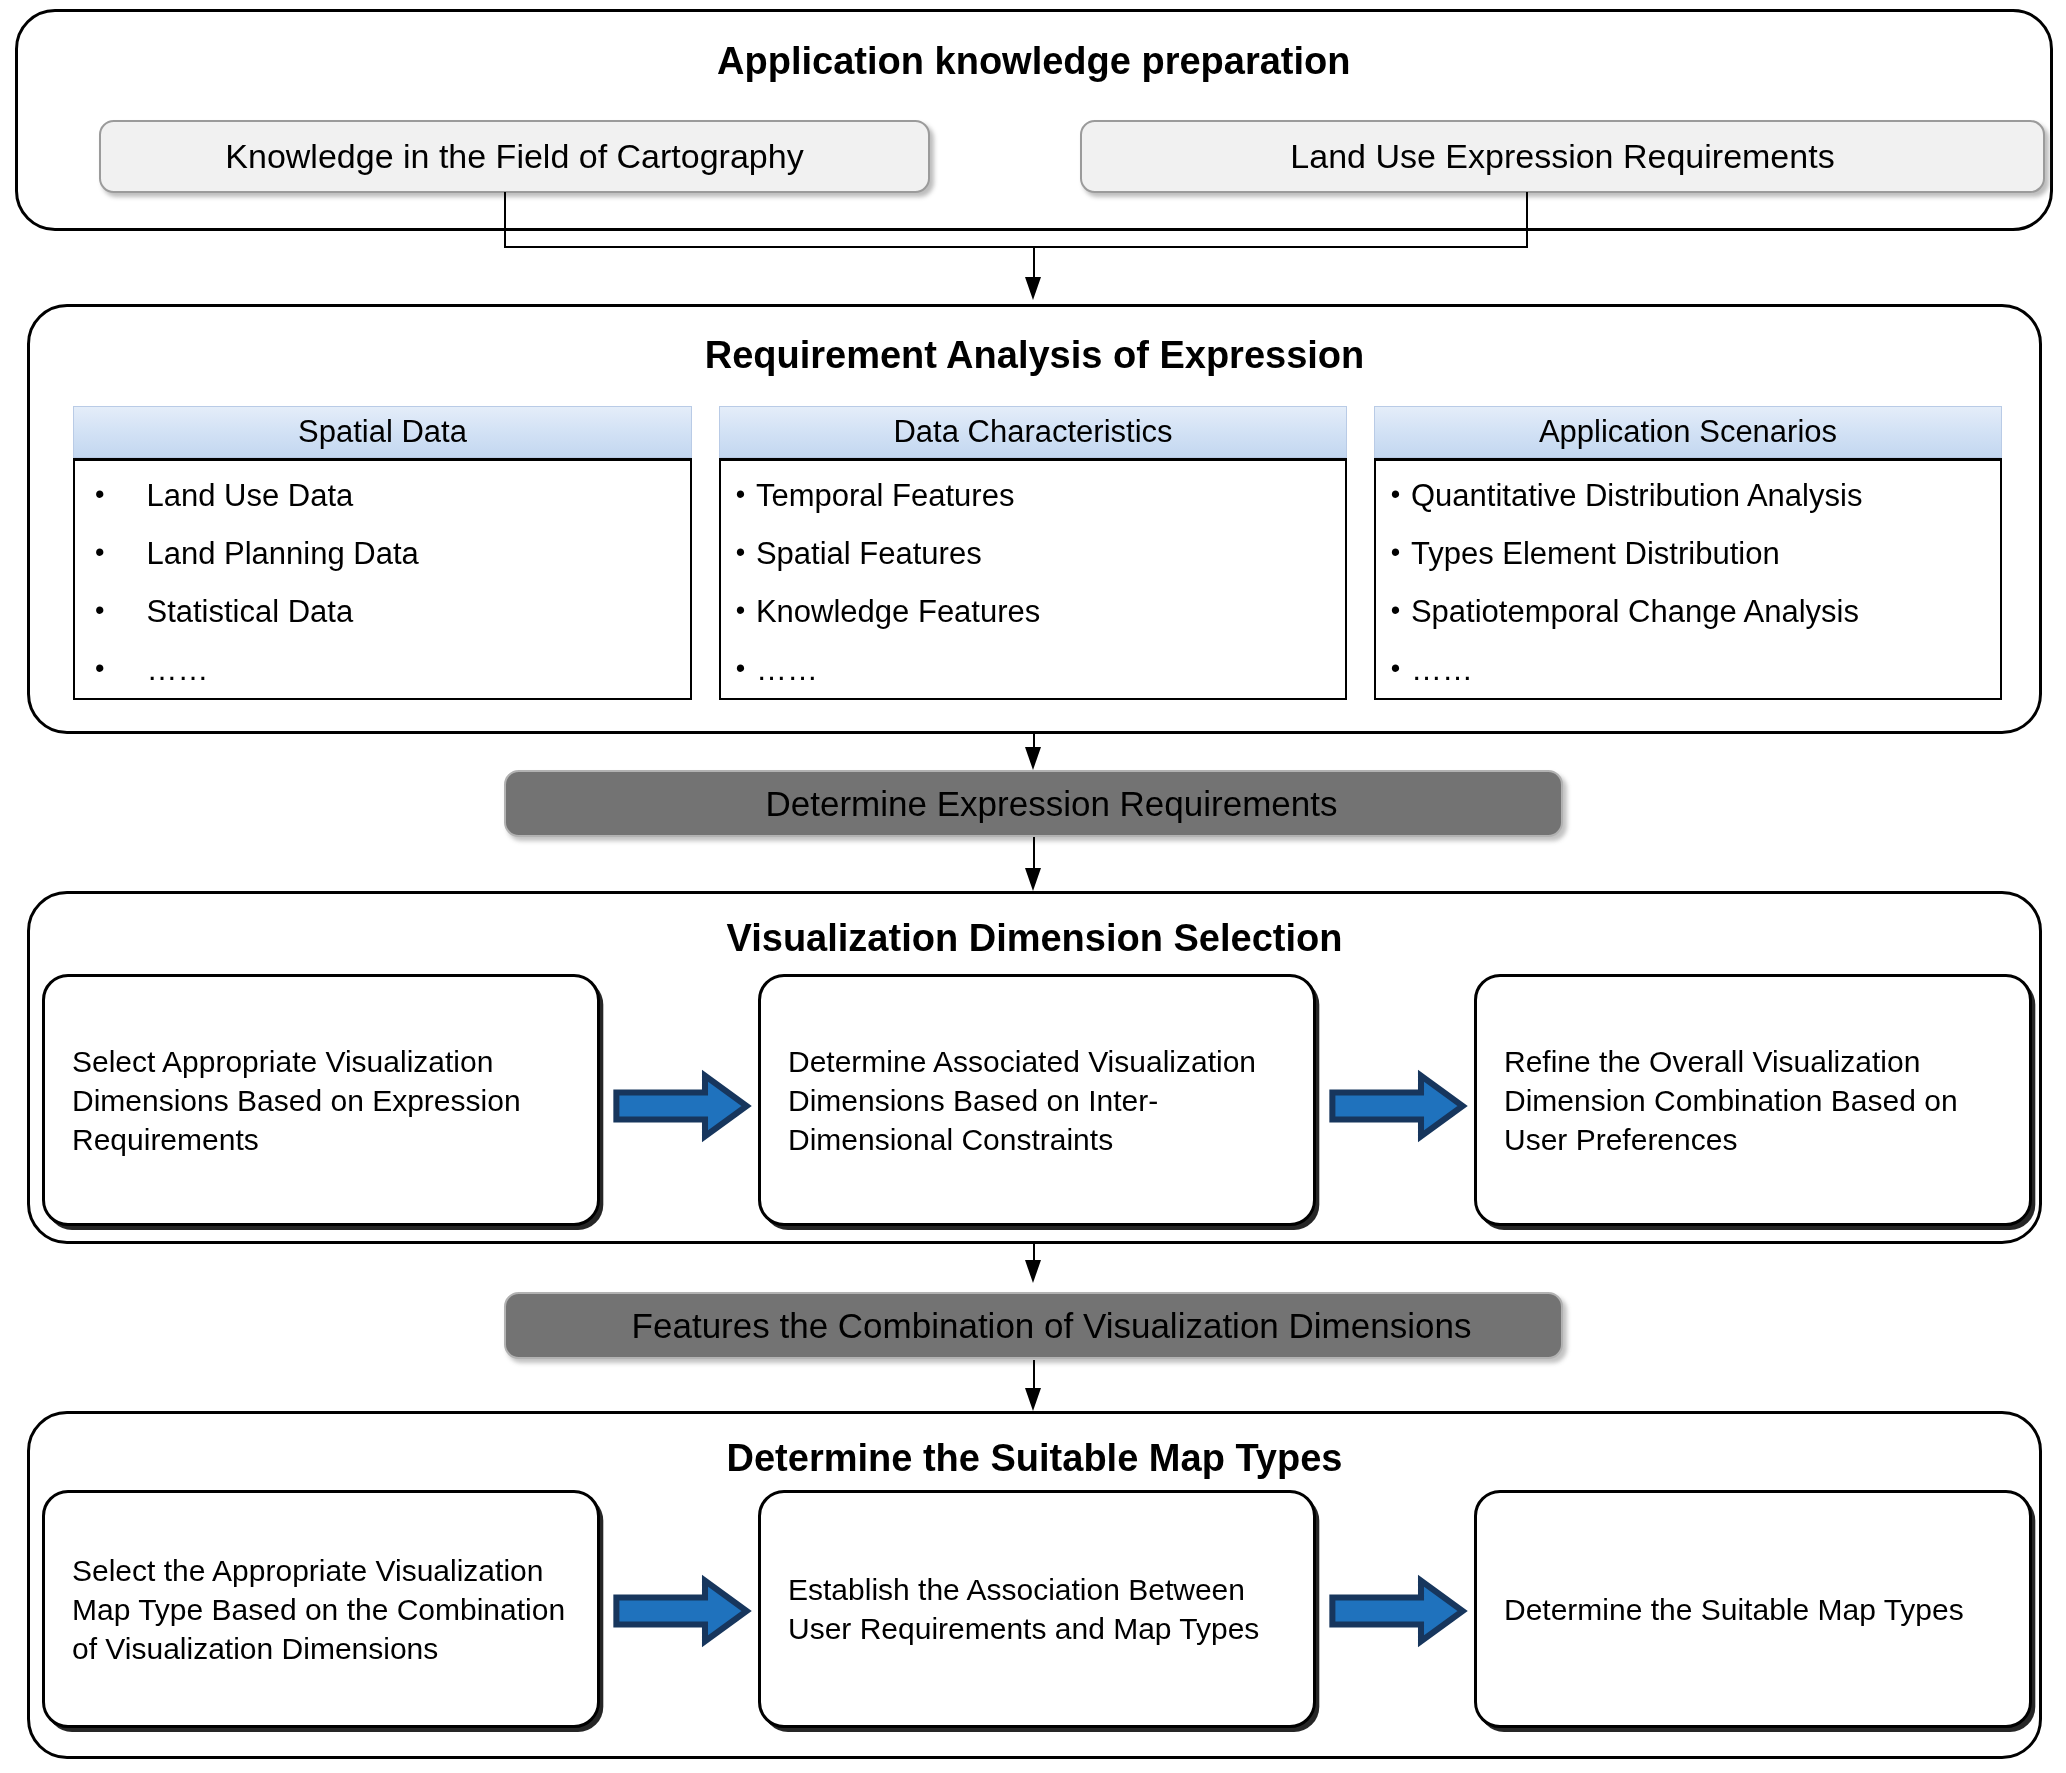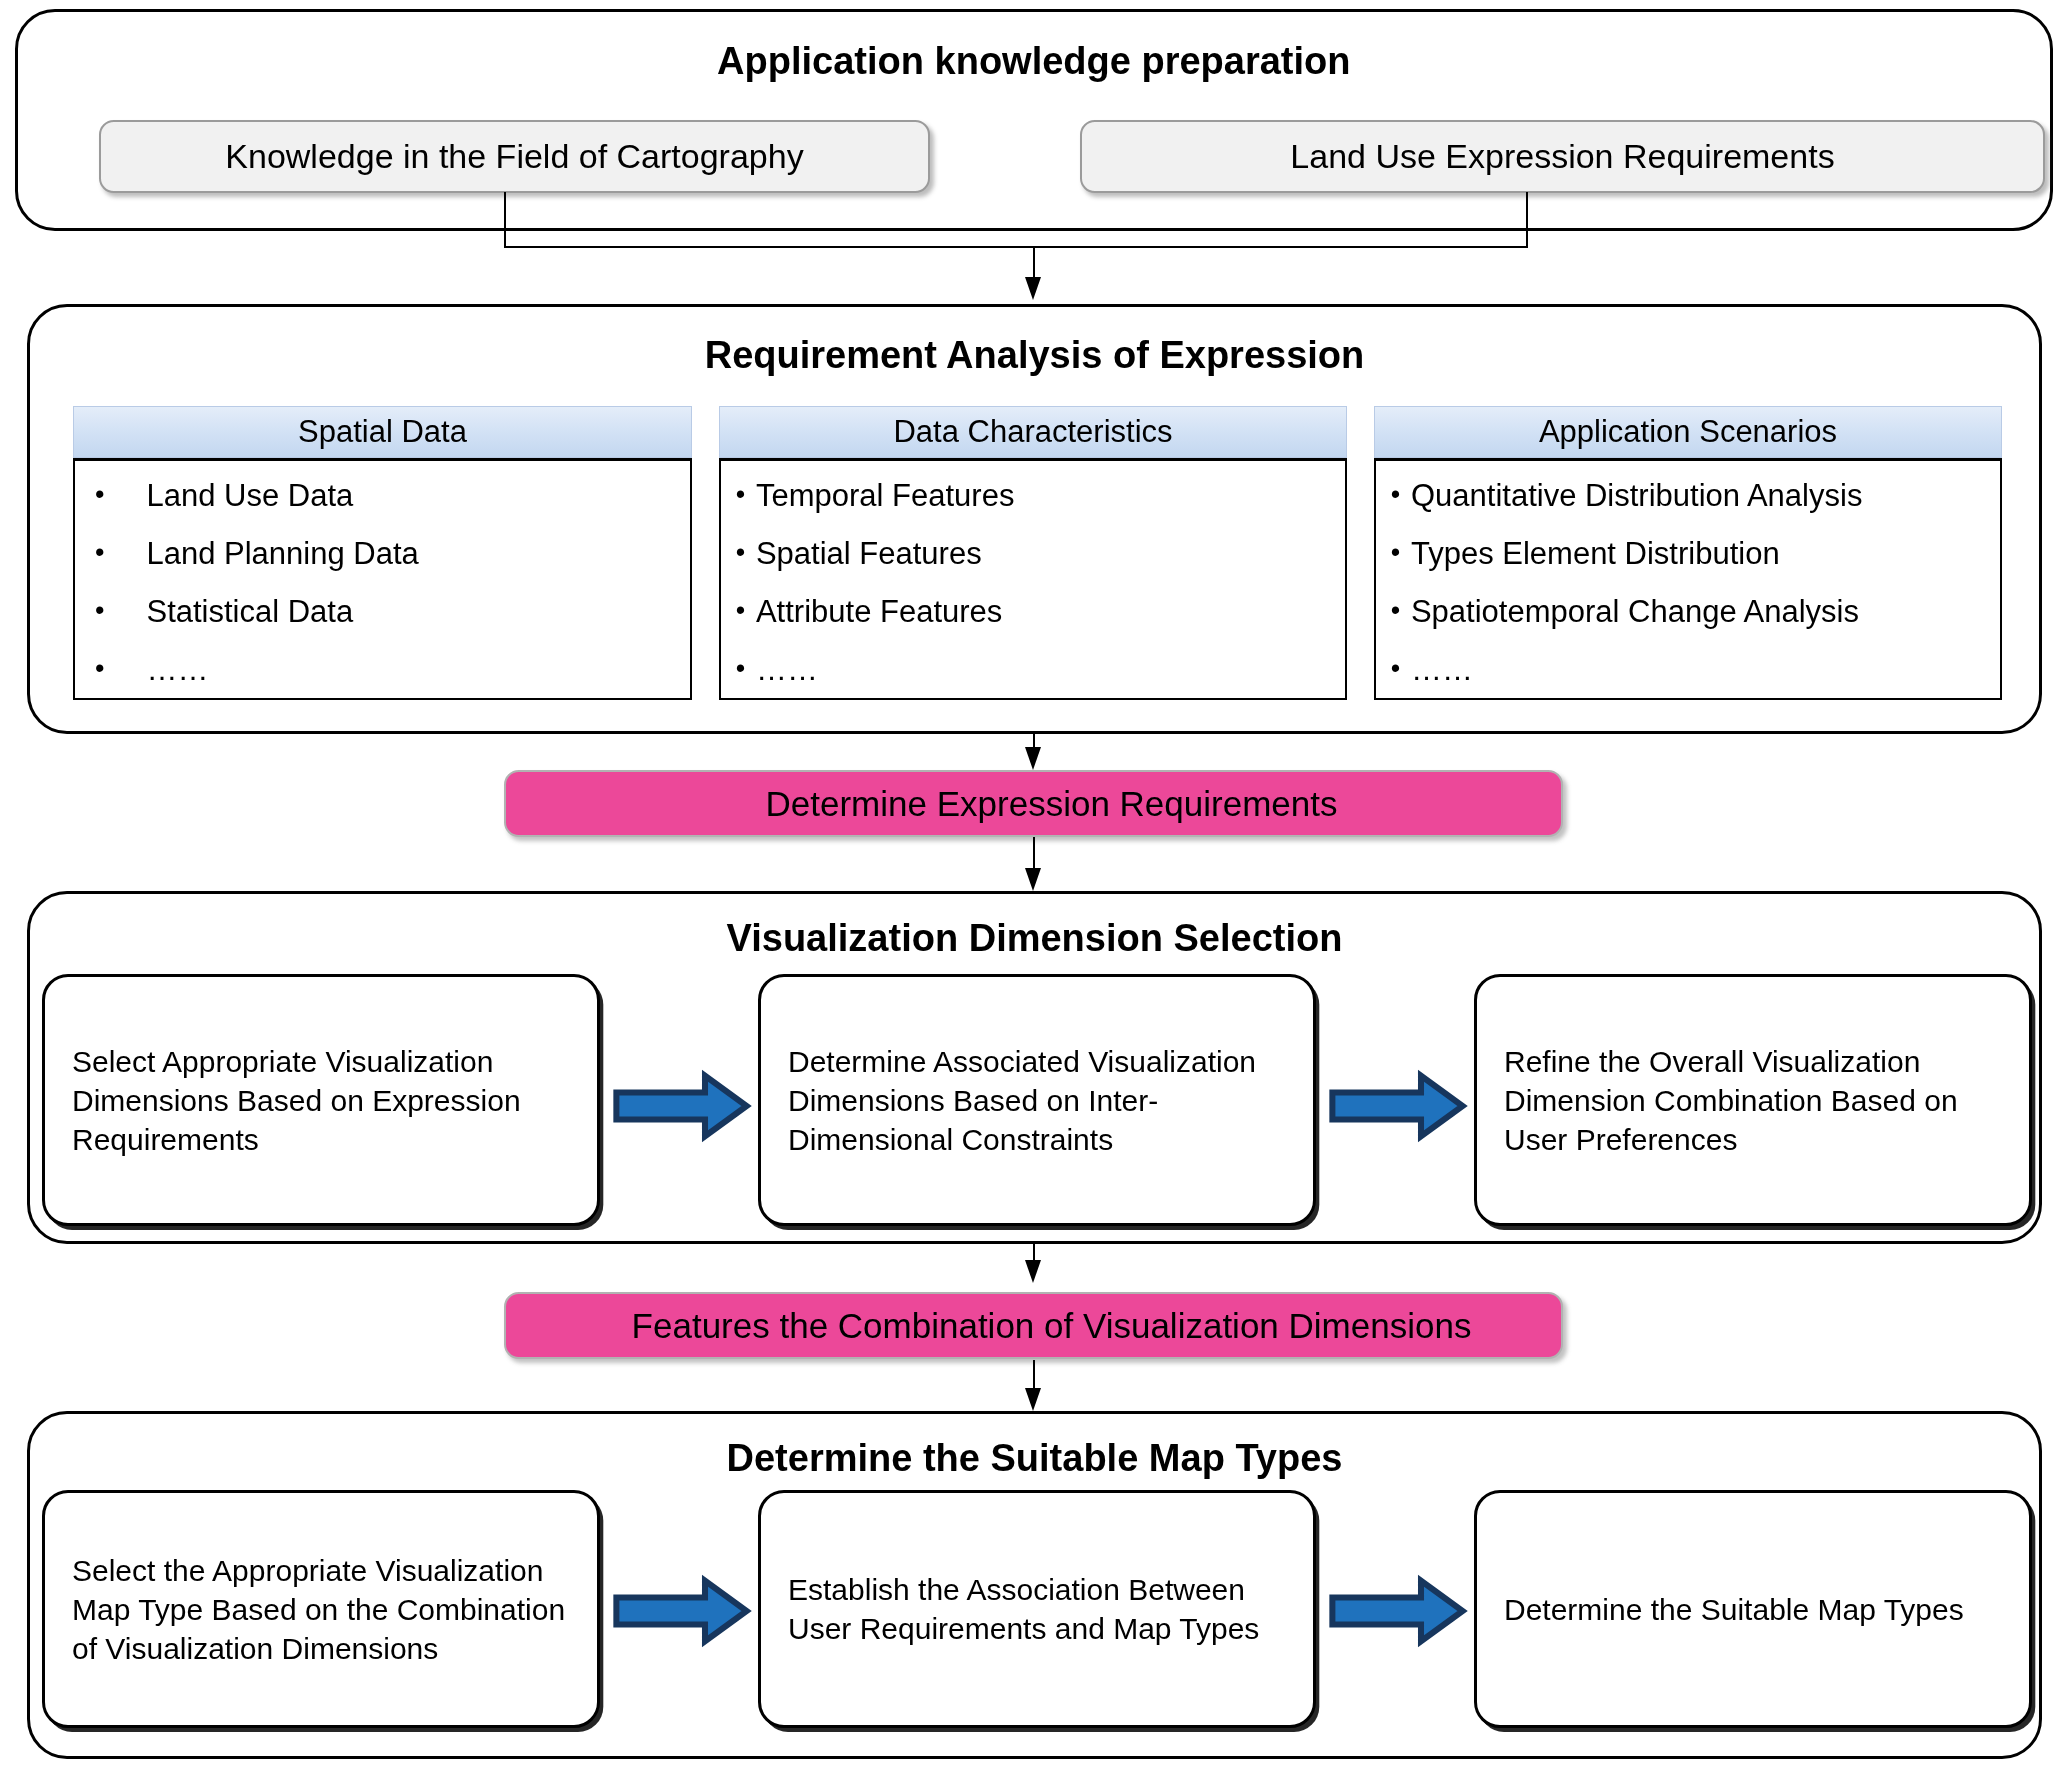--- a/index.html
+++ b/index.html
@@ -106,21 +106,21 @@
   .bullets.wide li .dot { margin-left: 20px; }
   .bullets.wide li .txt { margin-left: 42px; }
   
   .bullets.tight li .dot { margin-left: 14.8px; }
   .bullets.tight li .txt { margin-left: 10.7px; }
 
   
   .cream-box {
     position: absolute;
     box-sizing: border-box;
-    background: #ec4899;
+    background: #737373;
     border: 2px solid #b2b2b2;
     border-radius: 14.8px;
     display: flex;
     align-items: center;
     justify-content: center;
     box-shadow: 3.4px 4px 4.7px rgba(120,120,120,0.45);
     font-size: 35px;
     color: #000000;
     padding-left: 36px;
   }
@@ -226,21 +226,21 @@
         <li>
             <span class="dot">•</span>
             <span class="txt">Temporal Features</span>
           </li>
         <li>
             <span class="dot">•</span>
             <span class="txt">Spatial Features</span>
           </li>
         <li>
             <span class="dot">•</span>
-            <span class="txt">Attribute Features</span>
+            <span class="txt">Knowledge Features</span>
           </li>
         <li>
             <span class="dot">•</span>
             <span class="txt">……</span>
           </li>
       </ul>
     </div>
   </div>
 
   <div class="col-card" style="left:1374px; top:406px; width:628px;">

